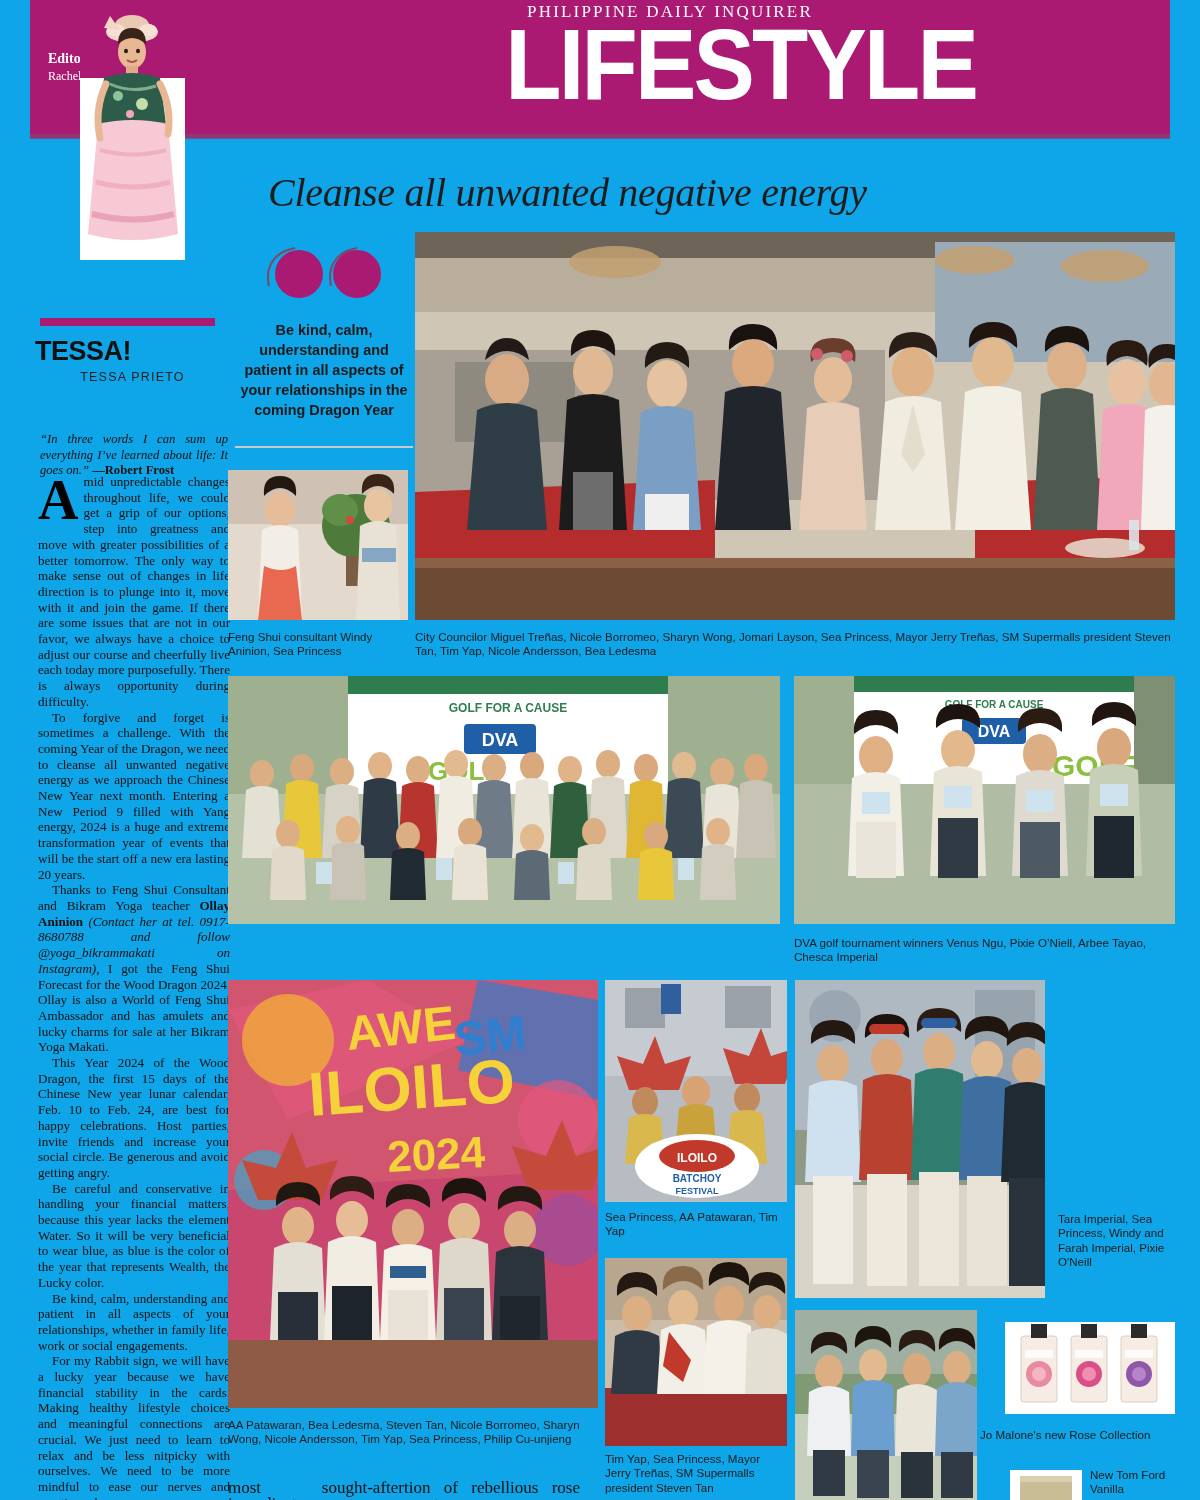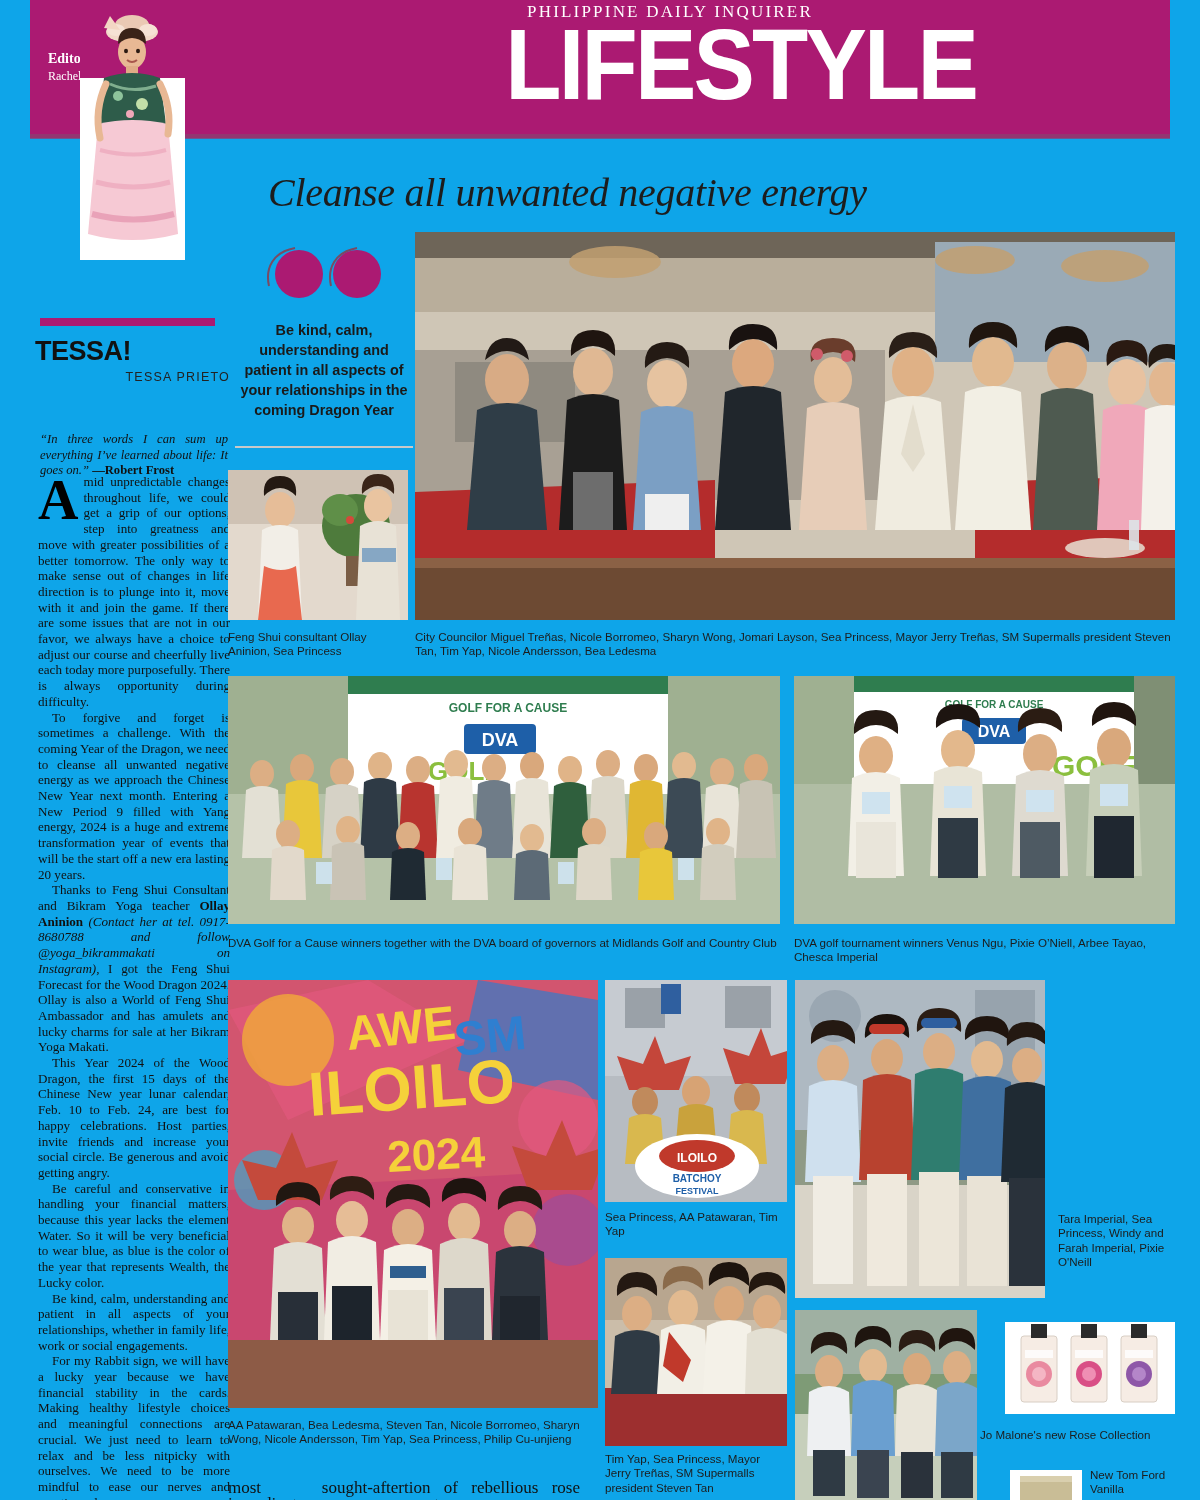--- a/index.html
+++ b/index.html
@@ -49,21 +49,21 @@
 
   .tessa-bar {
     position:absolute; left:40px; top:318px; width:175px; height:8px; background:#ab1a72;
   }
   .tessa-title {
     position:absolute; left:35px; top:336px; width:195px; text-align:left;
     font-family:"Liberation Sans", sans-serif; font-weight:bold; font-size:27px;
     letter-spacing:-.5px; color:#111;
   }
   .tessa-sub {
-    position:absolute; left:35px; top:370px; width:195px; text-align:right;
+    position:absolute; left:35px; top:370px; width:195px; text-align:center;
     font-family:"Liberation Sans", sans-serif; font-size:12.5px;
     letter-spacing:1.2px; color:#222;
   }
   .epigraph {
     position:absolute; left:40px; top:412px; width:188px;
     font-family:"Liberation Serif", serif; font-style:italic;
     font-size:12.6px; line-height:15.5px; text-align:justify; color:#111;margin-top:20px;
   }
   .epigraph b { font-style:normal; }
 
@@ -286,21 +286,21 @@
       <path d="M36 26 q16 -16 32 0 q2 -20 -16 -20 q-18 0 -16 20Z" fill="#241912"></path>
       <path d="M34 60 q18 -10 36 0 l4 90 l-44 0 Z" fill="#f2eee7"></path>
       <path d="M36 96 q18 8 32 0 l6 54 l-44 0 Z" fill="#e8694f"></path>
 
       <ellipse cx="150" cy="36" rx="14" ry="17" fill="#e9c4a0"></ellipse>
       <path d="M134 24 q16 -16 32 0 q2 -20 -16 -20 q-18 0 -16 20Z" fill="#3a2418"></path>
       <path d="M132 56 q18 -10 36 0 l4 94 l-44 0 Z" fill="#e8e2d6"></path>
       <rect x="134" y="78" width="34" height="14" fill="#86a7c4"></rect>
     </svg>
   </div>
-  <div class="cap" style="left:228px; top:630px; width:180px;">Feng Shui consultant Ollay Aninion, Sea Princess</div>
+  <div class="cap" style="left:228px; top:630px; width:180px;">Feng Shui consultant Windy Aninion, Sea Princess</div>
 
   <div class="photo" style="left:228px; top:676px; width:552px; height:248px;">
     <svg viewBox="0 0 552 248" preserveAspectRatio="none">
       <rect width="552" height="248" fill="#c9d4c0"></rect>
 
       <rect x="120" y="0" width="320" height="120" fill="#ffffff"></rect>
       <rect x="120" y="0" width="320" height="18" fill="#2f7d4f"></rect>
       <text x="280" y="36" font-family="Liberation Sans, sans-serif" font-size="12" font-weight="bold" fill="#2f7d4f" text-anchor="middle">GOLF FOR A CAUSE</text>
       <rect x="236" y="48" width="72" height="30" rx="4" fill="#1e5fa8"></rect>
       <text x="272" y="70" font-family="Liberation Sans, sans-serif" font-size="18" font-weight="bold" fill="#ffffff" text-anchor="middle">DVA</text>
@@ -362,21 +362,20 @@
       </g>
 
       <g fill="#cfe3ef" opacity=".95">
         <rect x="88" y="186" width="16" height="22"></rect>
           <rect x="208" y="182" width="16" height="22"></rect>
         <rect x="330" y="186" width="16" height="22"></rect>
           <rect x="450" y="182" width="16" height="22"></rect>
       </g>
     </svg>
   </div>
-  <div class="cap" style="left:228px; top:936px; width:552px;">DVA Golf for a Cause winners together with the DVA board of governors at Midlands Golf and Country Club</div>
 
   <div class="photo" style="left:794px; top:676px; width:381px; height:248px;">
     <svg viewBox="0 0 381 248" preserveAspectRatio="none">
       <rect width="381" height="248" fill="#c5d1bb"></rect>
       <rect x="60" y="0" width="280" height="110" fill="#ffffff"></rect>
       <rect x="60" y="0" width="280" height="16" fill="#2f7d4f"></rect>
       <text x="200" y="32" font-family="Liberation Sans, sans-serif" font-size="10" font-weight="bold" fill="#2f7d4f" text-anchor="middle">GOLF FOR A CAUSE</text>
       <rect x="168" y="42" width="64" height="26" rx="4" fill="#1e5fa8"></rect>
       <text x="200" y="61" font-family="Liberation Sans, sans-serif" font-size="16" font-weight="bold" fill="#ffffff" text-anchor="middle">DVA</text>
       <text x="258" y="100" font-family="Liberation Sans, sans-serif" font-size="30" font-weight="bold" fill="#8bbf3e">GOLF</text>

